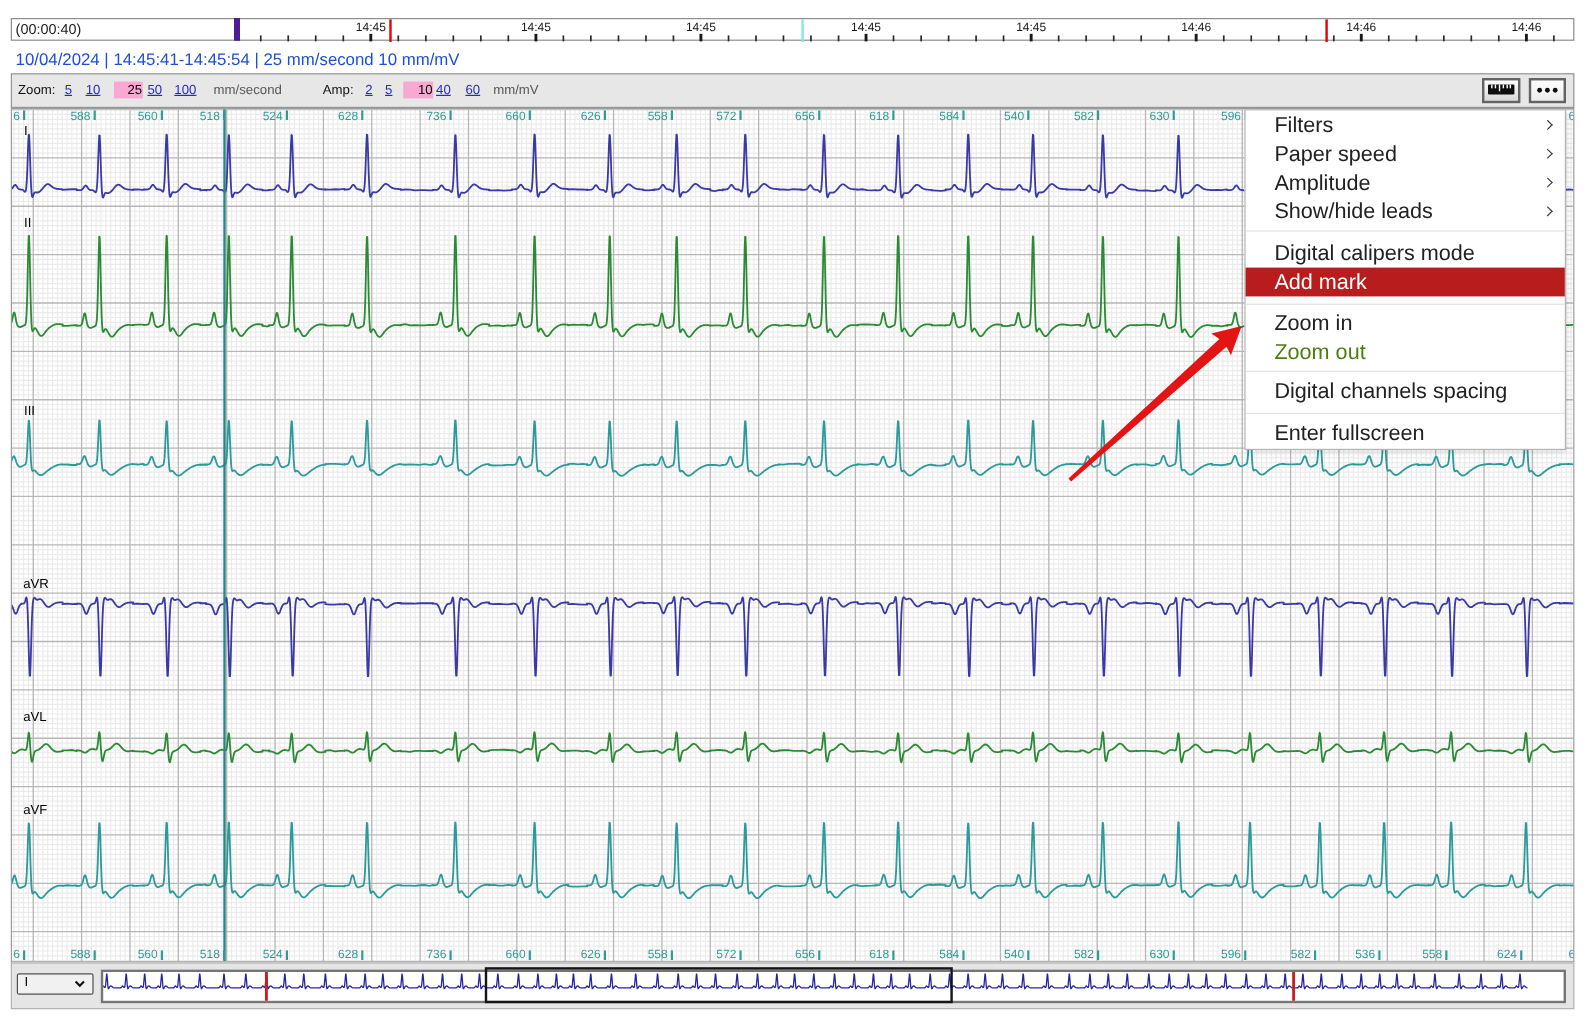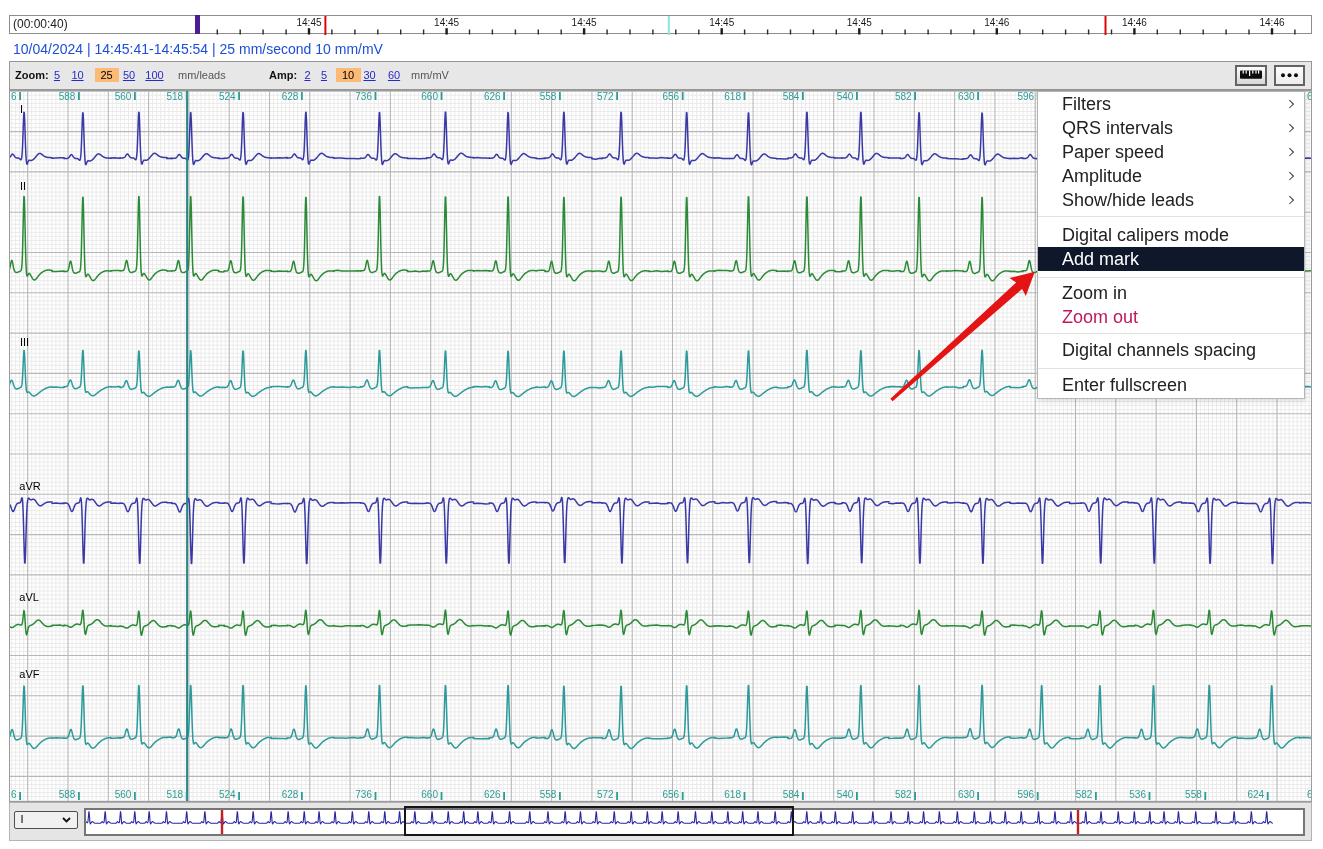--- a/index.html
+++ b/index.html
@@ -1,31 +1,31 @@
 <!DOCTYPE html>
 <html><head><meta charset="utf-8"><style>
 *{margin:0;padding:0;box-sizing:border-box}
 html,body{width:1323px;height:849px;background:#fff;font-family:"Liberation Sans",sans-serif;overflow:hidden;position:relative}
 .abs{position:absolute}
 .topbar{left:9px;top:14.5px;width:1302.5px;height:19.5px;border:1px solid #8d8d8d;background:#fff}
 .tcell{left:9px;top:14.5px;width:191px;height:19.5px;border-right:5px solid #4c1d95;font-size:12px;color:#222;line-height:19px;padding-left:4px}
 .infoline{left:13px;top:41px;font-size:14px;color:#1d4ed8}
 .toolbar{left:9px;top:60.5px;width:1302.5px;height:29.5px;border:1px solid #979797;background:#e7e7e7}
 .tb{position:absolute;top:68px;height:15px;line-height:15px;font-size:11px;color:#111}
-.tb b{font-weight:bold}
+.tb b{font-weight:normal}
 .lnk{color:#2929c8;text-decoration:underline}
-.selbox{position:absolute;top:68px;height:14px;line-height:14px;font-size:11px;color:#000;background:#fdba74;text-align:center}
+.selbox{position:absolute;top:68px;height:14px;line-height:14px;font-size:11px;color:#000;background:#f9a8d4;text-align:right}
 .gray{color:#565656}
 .btn{position:absolute;top:65.2px;width:31.5px;height:20.5px;border:2px solid #636363}
 .chart{left:8.5px;top:89.5px;width:1303px;height:712px;border:1px solid #9b9b9b;background:#fff}
 .menu{left:1037px;top:90.5px;width:268px;background:#fff;border:1px solid #b5b5b5;font-size:18px;color:#212121;box-shadow:1px 2px 5px rgba(0,0,0,0.12)}
 .mi{height:24px;line-height:24px;padding-left:24px;position:relative}
 .sep{height:1px;background:#e2e2e2}
-.hl{background:#0f172a;color:#fff}
-.dis{color:#be185d}
+.hl{background:#b91c1c;color:#fff}
+.dis{color:#4d7c0f}
 .chev{position:absolute;right:12px;top:9px;width:5.5px;height:5.5px;border-top:1.4px solid #3a3a3a;border-right:1.4px solid #3a3a3a;transform:rotate(45deg)}
 .strip{left:8.5px;top:801.5px;width:1303px;height:39px;background:#e5e5e5;border:1px solid #b3b3b3}
 .lsel{left:13.5px;top:810.5px;width:64px;height:18px;border:1.5px solid #4f4f4f;background:#f1f1f1;border-radius:2px;font-size:11px;line-height:15px;padding-left:6px;color:#000}
 .minibox{left:84px;top:807.5px;width:1221px;height:28.5px;background:#fff;border:2px solid #757575}
 .selrect{left:403.5px;top:805.5px;width:390px;height:30px;border:2px solid #151515}
 </style></head><body>
 <div class="abs topbar"></div>
 <div class="abs tcell">(00:00:40)</div>
 <svg class="abs" style="left:9px;top:15.5px" width="1302" height="19">
     <rect x="207.6" y="13.5" width="1.4" height="5" fill="#2a2a2a"></rect>
@@ -89,26 +89,26 @@
     <rect x="658.8" y="0" width="2" height="19" fill="#86e6e6"></rect>
   </svg>
 <div class="abs infoline">10/04/2024&nbsp;|&nbsp;14:45:41-14:45:54&nbsp;|&nbsp;25&nbsp;mm/second 10&nbsp;mm/mV</div>
 <div class="abs toolbar"></div>
 <div class="tb" style="left:15px"><b>Zoom:</b></div>
 <div class="tb" style="left:53.9px"><span class="lnk">5</span></div>
 <div class="tb" style="left:71.4px"><span class="lnk">10</span></div>
 <div class="selbox" style="left:94.5px;width:24px">25</div>
 <div class="tb" style="left:122.9px"><span class="lnk">50</span></div>
 <div class="tb" style="left:145.3px"><span class="lnk">100</span></div>
-<div class="tb gray" style="left:178px">mm/leads</div>
+<div class="tb gray" style="left:178px">mm/second</div>
 <div class="tb" style="left:269px"><b>Amp:</b></div>
 <div class="tb" style="left:304.4px"><span class="lnk">2</span></div>
 <div class="tb" style="left:320.9px"><span class="lnk">5</span></div>
 <div class="selbox" style="left:335.5px;width:25px">10</div>
-<div class="tb" style="left:363.4px"><span class="lnk">30</span></div>
+<div class="tb" style="left:363.4px"><span class="lnk">40</span></div>
 <div class="tb" style="left:387.9px"><span class="lnk">60</span></div>
 <div class="tb gray" style="left:411px">mm/mV</div>
 <div class="abs btn" style="left:1235px;background:linear-gradient(180deg,#fdfdfd,#d7d7d7)">
 <svg width="27.5" height="16.5" style="display:block">
       <rect x="3" y="3.4" width="22" height="8.4" rx="1" fill="#0d0d0d"></rect>
 <g fill="#fff">
         <rect x="5.6" y="3.4" width="1.2" height="3.2"></rect>
         <rect x="8.6" y="3.4" width="1.2" height="3.2"></rect>
         <rect x="12" y="3.4" width="1.2" height="5.6"></rect>
         <rect x="15.2" y="3.4" width="1.2" height="3.2"></rect>
@@ -388,21 +388,20 @@
       <text x="10" y="98.5">II</text>
       <text x="10" y="255">III</text>
       <text x="9.3" y="399">aVR</text>
       <text x="9.3" y="510">aVL</text>
       <text x="9.3" y="587">aVF</text>
     </g>
 </svg>
 <div class="abs menu">
 <div style="padding:0 0 4px 0">
 <div class="mi">Filters<span class="chev"></span></div>
-<div class="mi">QRS intervals<span class="chev"></span></div>
 <div class="mi">Paper speed<span class="chev"></span></div>
 <div class="mi">Amplitude<span class="chev"></span></div>
 <div class="mi">Show/hide leads<span class="chev"></span></div>
 </div>
 <div class="sep"></div>
 <div style="padding:6px 0 6px 0">
 <div class="mi">Digital calipers mode</div>
 <div class="mi hl">Add mark</div>
 </div>
 <div class="sep"></div>

